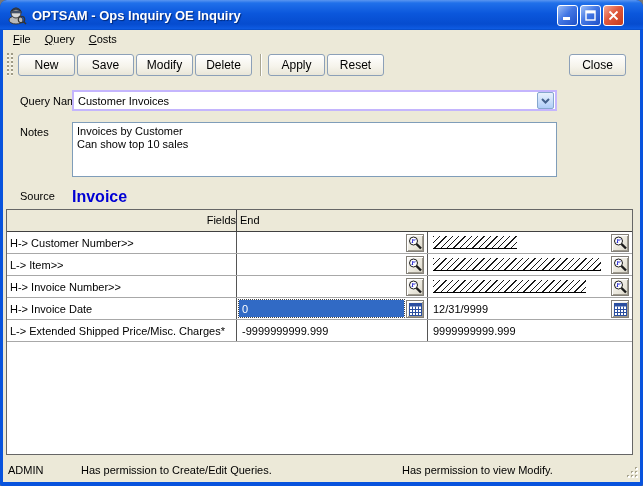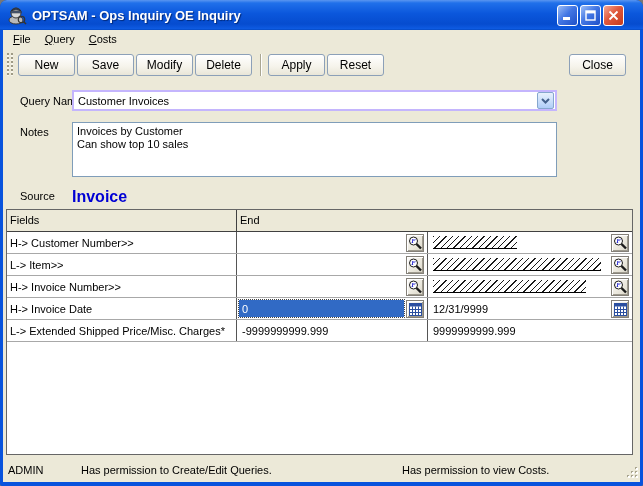--- a/index.html
+++ b/index.html
@@ -64,21 +64,21 @@
   }
   .source-val { position:absolute; left:72px; top:188px; font-weight:bold; font-size:16px; }
   
   .grid {
     position:absolute; left:6px; top:209px; width:627px; height:246px;
     background:#fff; border:1px solid #666; overflow:hidden;
   }
   .thead { display:flex; height:22px; background:#ECE9D8; border-bottom:1px solid #404040; }
   .th { padding:4px 0 0 3px; border-right:1px solid #404040; }
   .th:last-child { border-right:none; }
-  .c-field { width:230px; } .c-start { width:191px; } .c-end { flex:1; }
+  .c-field { width:230px;text-align:right; } .c-start { width:191px; } .c-end { flex:1; }
   .tr { display:flex; height:22px; border-bottom:1px solid #A8A8A8; }
   .td { position:relative; display:flex; align-items:center; }
   .td-field { width:230px; border-right:1px solid #555; padding-left:3px; }
   .td-start { width:191px; border-right:1px solid #555; }
   .td-end   { flex:1; padding-left:5px; }
   .cell-btn {
     position:absolute; right:3px; top:2px; width:18px; height:18px; padding:0;
     background:linear-gradient(135deg,#FDFCFA 0%,#EAE7DC 60%,#D8D4C6 100%);
     border:1px solid #848078;
     box-shadow:inset 1px 1px 0 #fff, inset -1px -1px 0 #9E9A8E;
@@ -292,21 +292,21 @@
         <span class="plain-val">9999999999.999</span>
       </span>
     </div>
   </div>
 
   <div class="statusbar">
     <span class="sb-panel sb-1">ADMIN</span>
     <span class="sb-sep"></span>
     <span class="sb-panel sb-2">Has permission to Create/Edit Queries.</span>
     <span class="sb-sep"></span>
-    <span class="sb-panel sb-3">Has permission to view Costs.</span>
+    <span class="sb-panel sb-3">Has permission to view Modify.</span>
     <span class="sb-grip">
       <svg width="13" height="13" viewBox="0 0 13 13">
         <rect x="9" y="9" width="2" height="2" fill="#A8A48F"></rect>
           <rect x="10" y="10" width="2" height="2" fill="#fff"></rect>
         <rect x="9" y="5" width="2" height="2" fill="#A8A48F"></rect>
           <rect x="10" y="6" width="2" height="2" fill="#fff"></rect>
         <rect x="5" y="9" width="2" height="2" fill="#A8A48F"></rect>
           <rect x="6" y="10" width="2" height="2" fill="#fff"></rect>
         <rect x="9" y="1" width="2" height="2" fill="#A8A48F"></rect>
           <rect x="10" y="2" width="2" height="2" fill="#fff"></rect>

